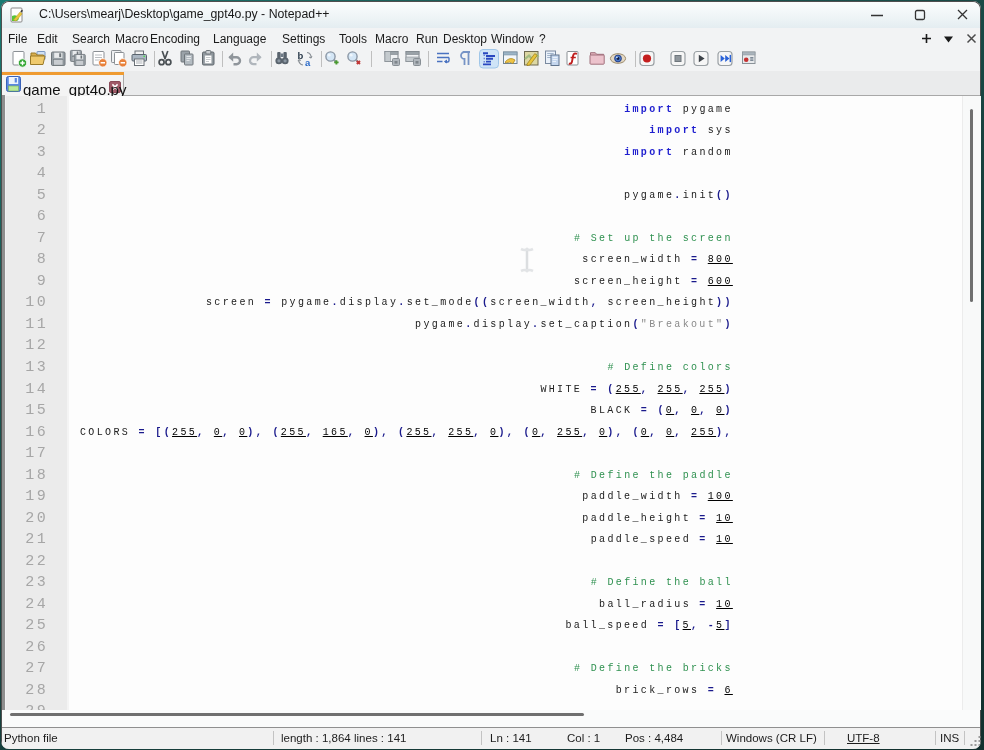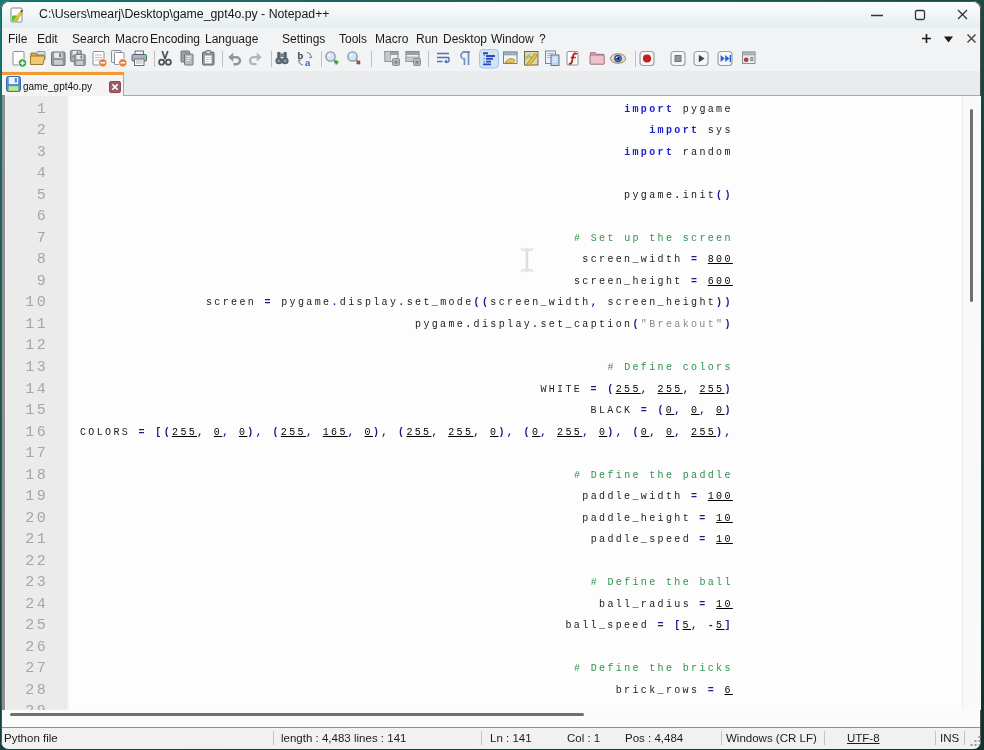--- a/index.html
+++ b/index.html
@@ -16,21 +16,21 @@
 .mi{position:absolute;top:30.5px;font-size:12px;color:#1b1b1b;}
 
 #toolbar{position:absolute;left:1px;top:47px;width:978px;height:23px;background:#f2f3f4;}
 .tsep{position:absolute;top:3px;width:1px;height:16px;background:#bfbfbf;}
 .tico{position:absolute;top:0;}
 
 #tabbar{position:absolute;left:1px;top:70px;width:978px;height:25px;background:#eaebec;}
 #tabline{position:absolute;left:1px;top:94px;width:978px;height:1px;background:#a8a8a8;}
 #tab{position:absolute;left:1px;top:74px;width:121px;height:21px;background:#f4f4f4;border-right:1px solid #a8a8a8;}
 #taborange{position:absolute;left:1px;top:70.5px;width:122px;height:3.5px;background:#ef9b31;}
-#tabtext{position:absolute;left:22px;top:80px;font-size:10px;color:#111;}
+#tabtext{position:absolute;left:22px;top:80px;font-size:15px;color:#111;}
 
 #editor{position:absolute;left:4.5px;top:95px;width:956.5px;height:614px;background:#fdfdfd;overflow:hidden;}
 #gutter{position:absolute;left:0px;top:0px;width:61px;height:614px;background:#ebebeb;border-right:2px solid #f4f4f4;}
 #nums{position:absolute;left:0px;top:2.6px;width:42.5px;text-align:right;white-space:pre;
   font-family:"Liberation Mono",monospace;font-size:15px;line-height:21.53px;color:#a6a6a6;
   letter-spacing:2.36px;}
 #code{position:absolute;left:74.5px;top:2.6px;
   font-family:"Liberation Mono",monospace;font-size:10px;line-height:21.53px;color:#202020;
   letter-spacing:2.36px;white-space:pre;text-align:right;}
 #code .k{font-weight:bold;color:#1e1ecf;}
@@ -66,21 +66,21 @@
 <svg style="position:absolute;left:955px;top:7px" width="13" height="13" viewBox="0 0 13 13">
       <path d="M2 2 l9 9 M11 2 l-9 9" stroke="#333" stroke-width="1.3"></path>
     </svg>
 <div id="title">C:\Users\mearj\Desktop\game_gpt4o.py - Notepad++</div>
   <div id="menubar"></div>
     <div class="mi" style="left:7px;">File</div>
     <div class="mi" style="left:36px;">Edit</div>
     <div class="mi" style="left:71px;">Search</div>
     <div class="mi" style="left:114px;">Macro</div>
     <div class="mi" style="left:149px;">Encoding</div>
-    <div class="mi" style="left:204px;">Language</div>
+    <div class="mi" style="left:212px;">Language</div>
     <div class="mi" style="left:281px;">Settings</div>
     <div class="mi" style="left:338px;">Tools</div>
     <div class="mi" style="left:374px;">Macro</div>
     <div class="mi" style="left:415px;">Run</div>
     <div class="mi" style="left:442px;">Desktop</div>
     <div class="mi" style="left:490px;">Window</div>
     <div class="mi" style="left:538px;">?</div>
     <svg class="mi" style="left:918px;top:29px" width="60" height="18" viewBox="0 0 60 18">
 <path d="M7.5 4 v9 M3 8.5 h9" stroke="#1a1a1a" stroke-width="1.6" fill="none"></path>
 <path d="M25 6.5 h9 l-4.5 6 z" fill="#1a1a1a"></path>
@@ -358,21 +358,21 @@
 <path d="M4 3 q4 2 6 0 q2 2 6 0 M4 25 q4 -2 6 0 q2 -2 6 0 M10 3 v22" stroke="#e2e4e6" stroke-width="2.6" fill="none"></path>
 <path d="M10 5 v18" stroke="#d8dadc" stroke-width="1.2" fill="none"></path>
 </svg>
     <div id="vscroll"></div>
   <div id="vthumb"></div>
   <div id="hscroll"></div>
   <div id="hthumb"></div>
   <div id="statusbar"></div>
   <div class="st" style="left:3px;">Python file</div>
   <div class="ssep" style="left:271.5px;"></div>
-  <div class="st" style="left:280px;">length : 4,483</div>
+  <div class="st" style="left:280px;">length : 1,864</div>
   <div class="st" style="left:353px;">lines : 141</div>
   <div class="ssep" style="left:479.5px;"></div>
   <div class="st" style="left:489px;">Ln : 141</div>
   <div class="st" style="left:566px;">Col : 1</div>
   <div class="st" style="left:624px;">Pos : 4,484</div>
   <div class="ssep" style="left:720px;"></div>
   <div class="st" style="left:725px;">Windows (CR LF)</div>
   <div class="ssep" style="left:823px;"></div>
   <div class="st" style="left:846px;text-decoration:underline;">UTF-8</div>
   <div class="ssep" style="left:933.5px;"></div>

